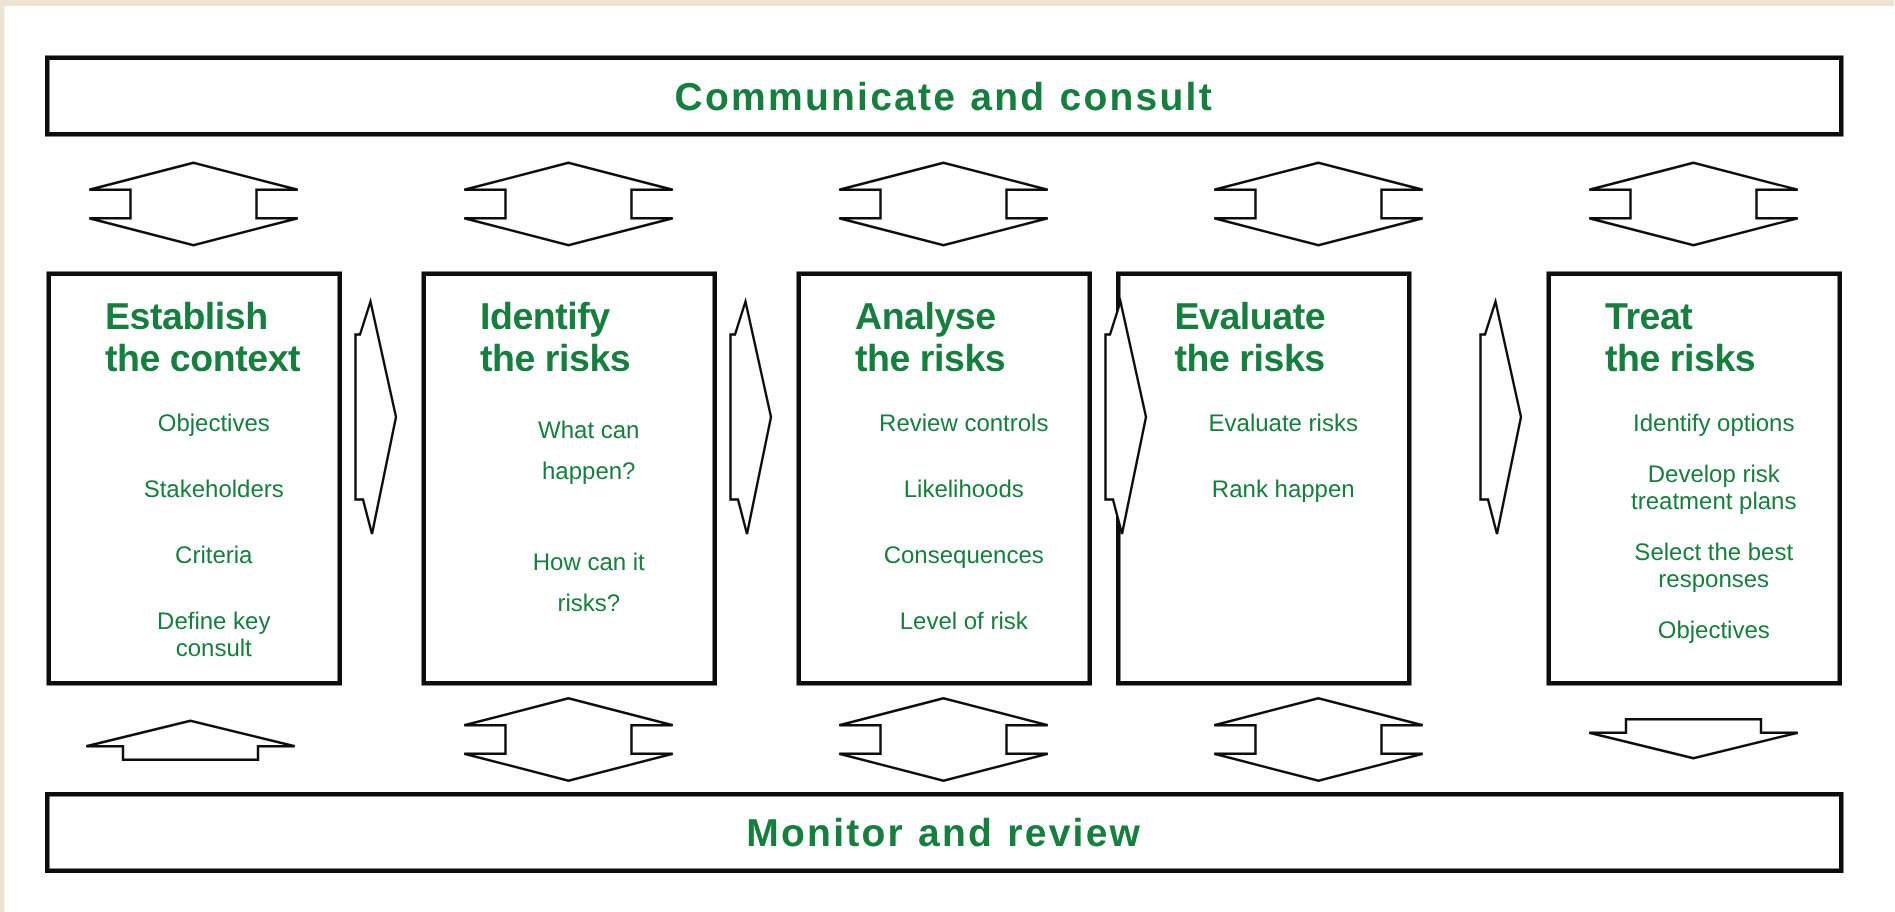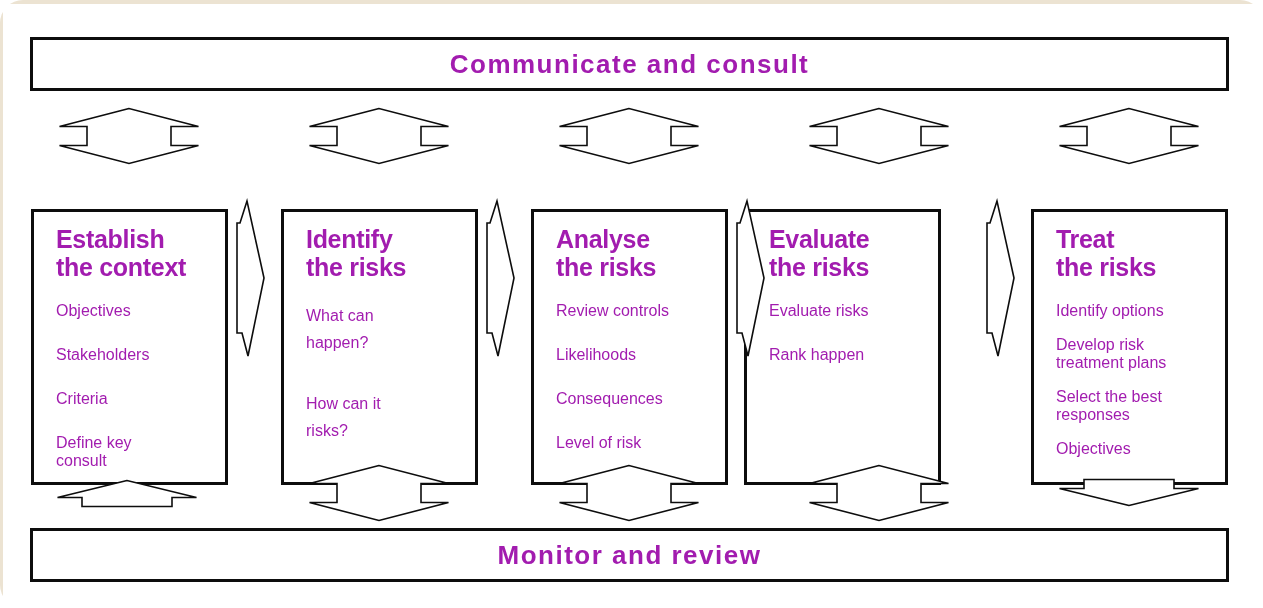--- a/index.html
+++ b/index.html
@@ -2,23 +2,22 @@
 <html><head>
 <meta charset="utf-8">
 <style>
   html, body { margin: 0; padding: 0; background: #ffffff; }
   .canvas {
     position: relative;
     width: 1263px;
     height: 608px;
     background: #ffffff;
     font-family: "Liberation Sans", sans-serif;
-    color: #a21caf;
+    color: #15803d;
     overflow: hidden;
-    border-radius: 23px;
   }
   .frame-top {
     position: absolute; left: 0; top: 0; width: 1263px; height: 4px;
     background: #ece3d2;
   }
   .frame-left {
     position: absolute; left: 0; top: 0; width: 3px; height: 608px;
     background: #ece3d2;
   }
   .banner {
@@ -42,40 +41,40 @@
     white-space: nowrap;
   }
   .stage {
     position: absolute;
     top: 181px;
     width: 197px;
     height: 276px;
     border: 3px solid #0d0d0d;
     box-sizing: border-box;
     background: #ffffff;
-    padding: 13px 10px 0 22px;
-    margin-top: 28px;
+    padding: 13px 10px 0 36px;
   }
   .stage-0 { left: 31px; }
   .stage-1 { left: 281px; }
   .stage-2 { left: 531px; }
   .stage-3 { left: 744px; }
   .stage-4 { left: 1031px; }
   .stage-title {
     font-size: 25px;
     line-height: 28px;
     font-weight: bold;
     letter-spacing: -0.3px;
     white-space: pre-line;
     margin: 0 0 21px 0;
   }
   .item {
     font-size: 16px;
     line-height: 18px;
     white-space: pre-line;
+    text-align: center;
   }
   .sp-std  .item { margin-bottom: 26px; }
   .sp-wide .item { line-height: 27px; margin-bottom: 34px; }
   .sp-tight .item { margin-bottom: 16px; }
   .arrow { position: absolute; }
   .arrow svg { display: block; overflow: visible; }
   .arrow polygon {
     fill: #ffffff;
     stroke: #0d0d0d;
     stroke-width: 1.6;

